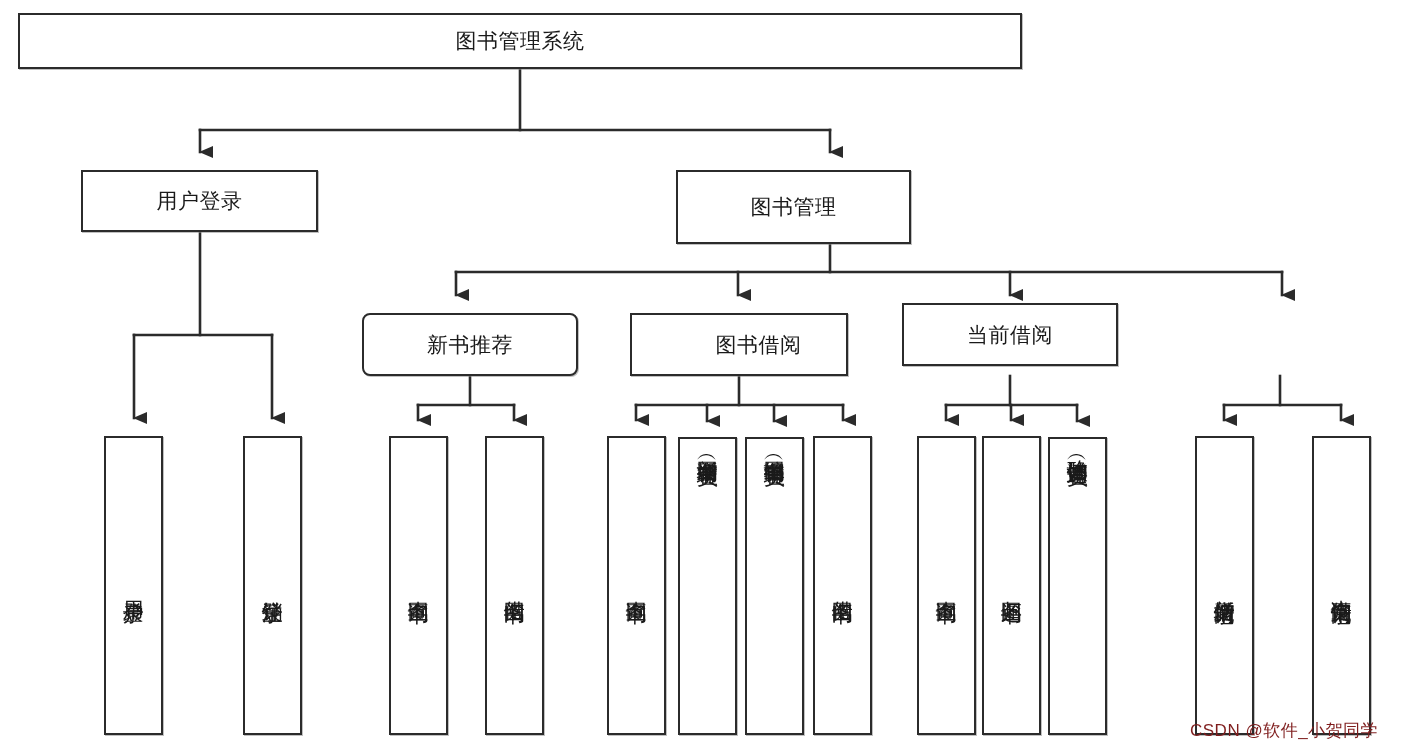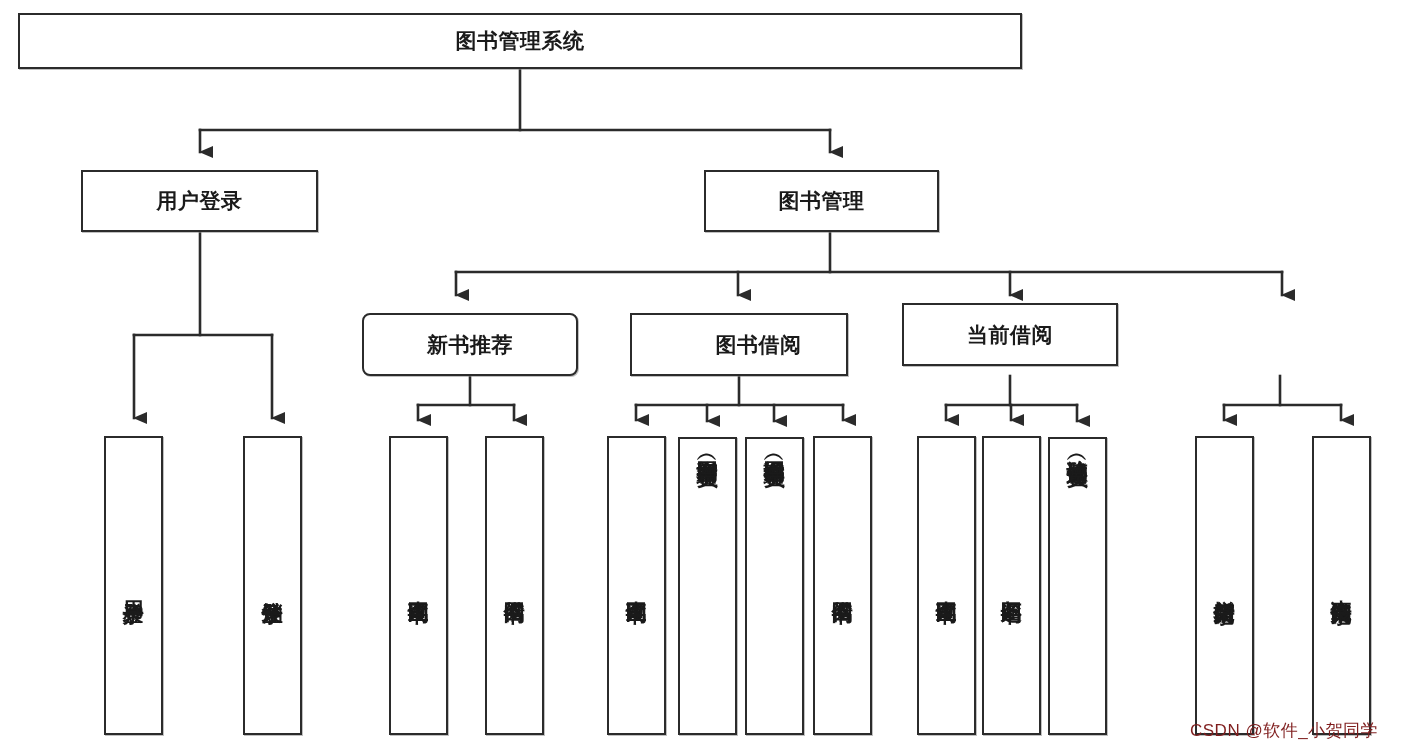--- a/index.html
+++ b/index.html
@@ -25,21 +25,20 @@
     width: 1405px;
     height: 747px;
     pointer-events: none;
   }
   .node {
     position: absolute;
     box-sizing: border-box;
     background: #ffffff;
     border: 2px solid #2b2b2b;
     box-shadow: 1px 1px 0 rgba(140,140,140,0.55);
-    font-weight: bold;
   }
   .node.horiz {
     display: flex;
     align-items: center;
     justify-content: center;
   }
   .node.horiz .label {
     font-size: 21px;
     line-height: 1.1;
     letter-spacing: 0.5px;
@@ -127,21 +126,21 @@
     </g>
   </svg>
 
   <div class="node horiz" style="left:18px; top:13px; width:1004px; height:56px;">
     <span class="label">图书管理系统</span>
   </div>
 
   <div class="node horiz" style="left:81px; top:170px; width:237px; height:62px;">
     <span class="label">用户登录</span>
   </div>
-  <div class="node horiz" style="left:704px; top:170px; width:235px; height:62px;">
+  <div class="node horiz" style="left:676px; top:170px; width:235px; height:74px;">
     <span class="label">图书管理</span>
   </div>
 
   <div class="node horiz" style="left:362px; top:313px; width:216px; height:63px;border-radius:8px;">
     <span class="label">新书推荐</span>
   </div>
   <div class="node horiz" style="left:630px; top:313px; width:218px; height:63px;padding-left:39px;">
     <span class="label">图书借阅</span>
   </div>
   <div class="node horiz" style="left:902px; top:303px; width:216px; height:63px;">

